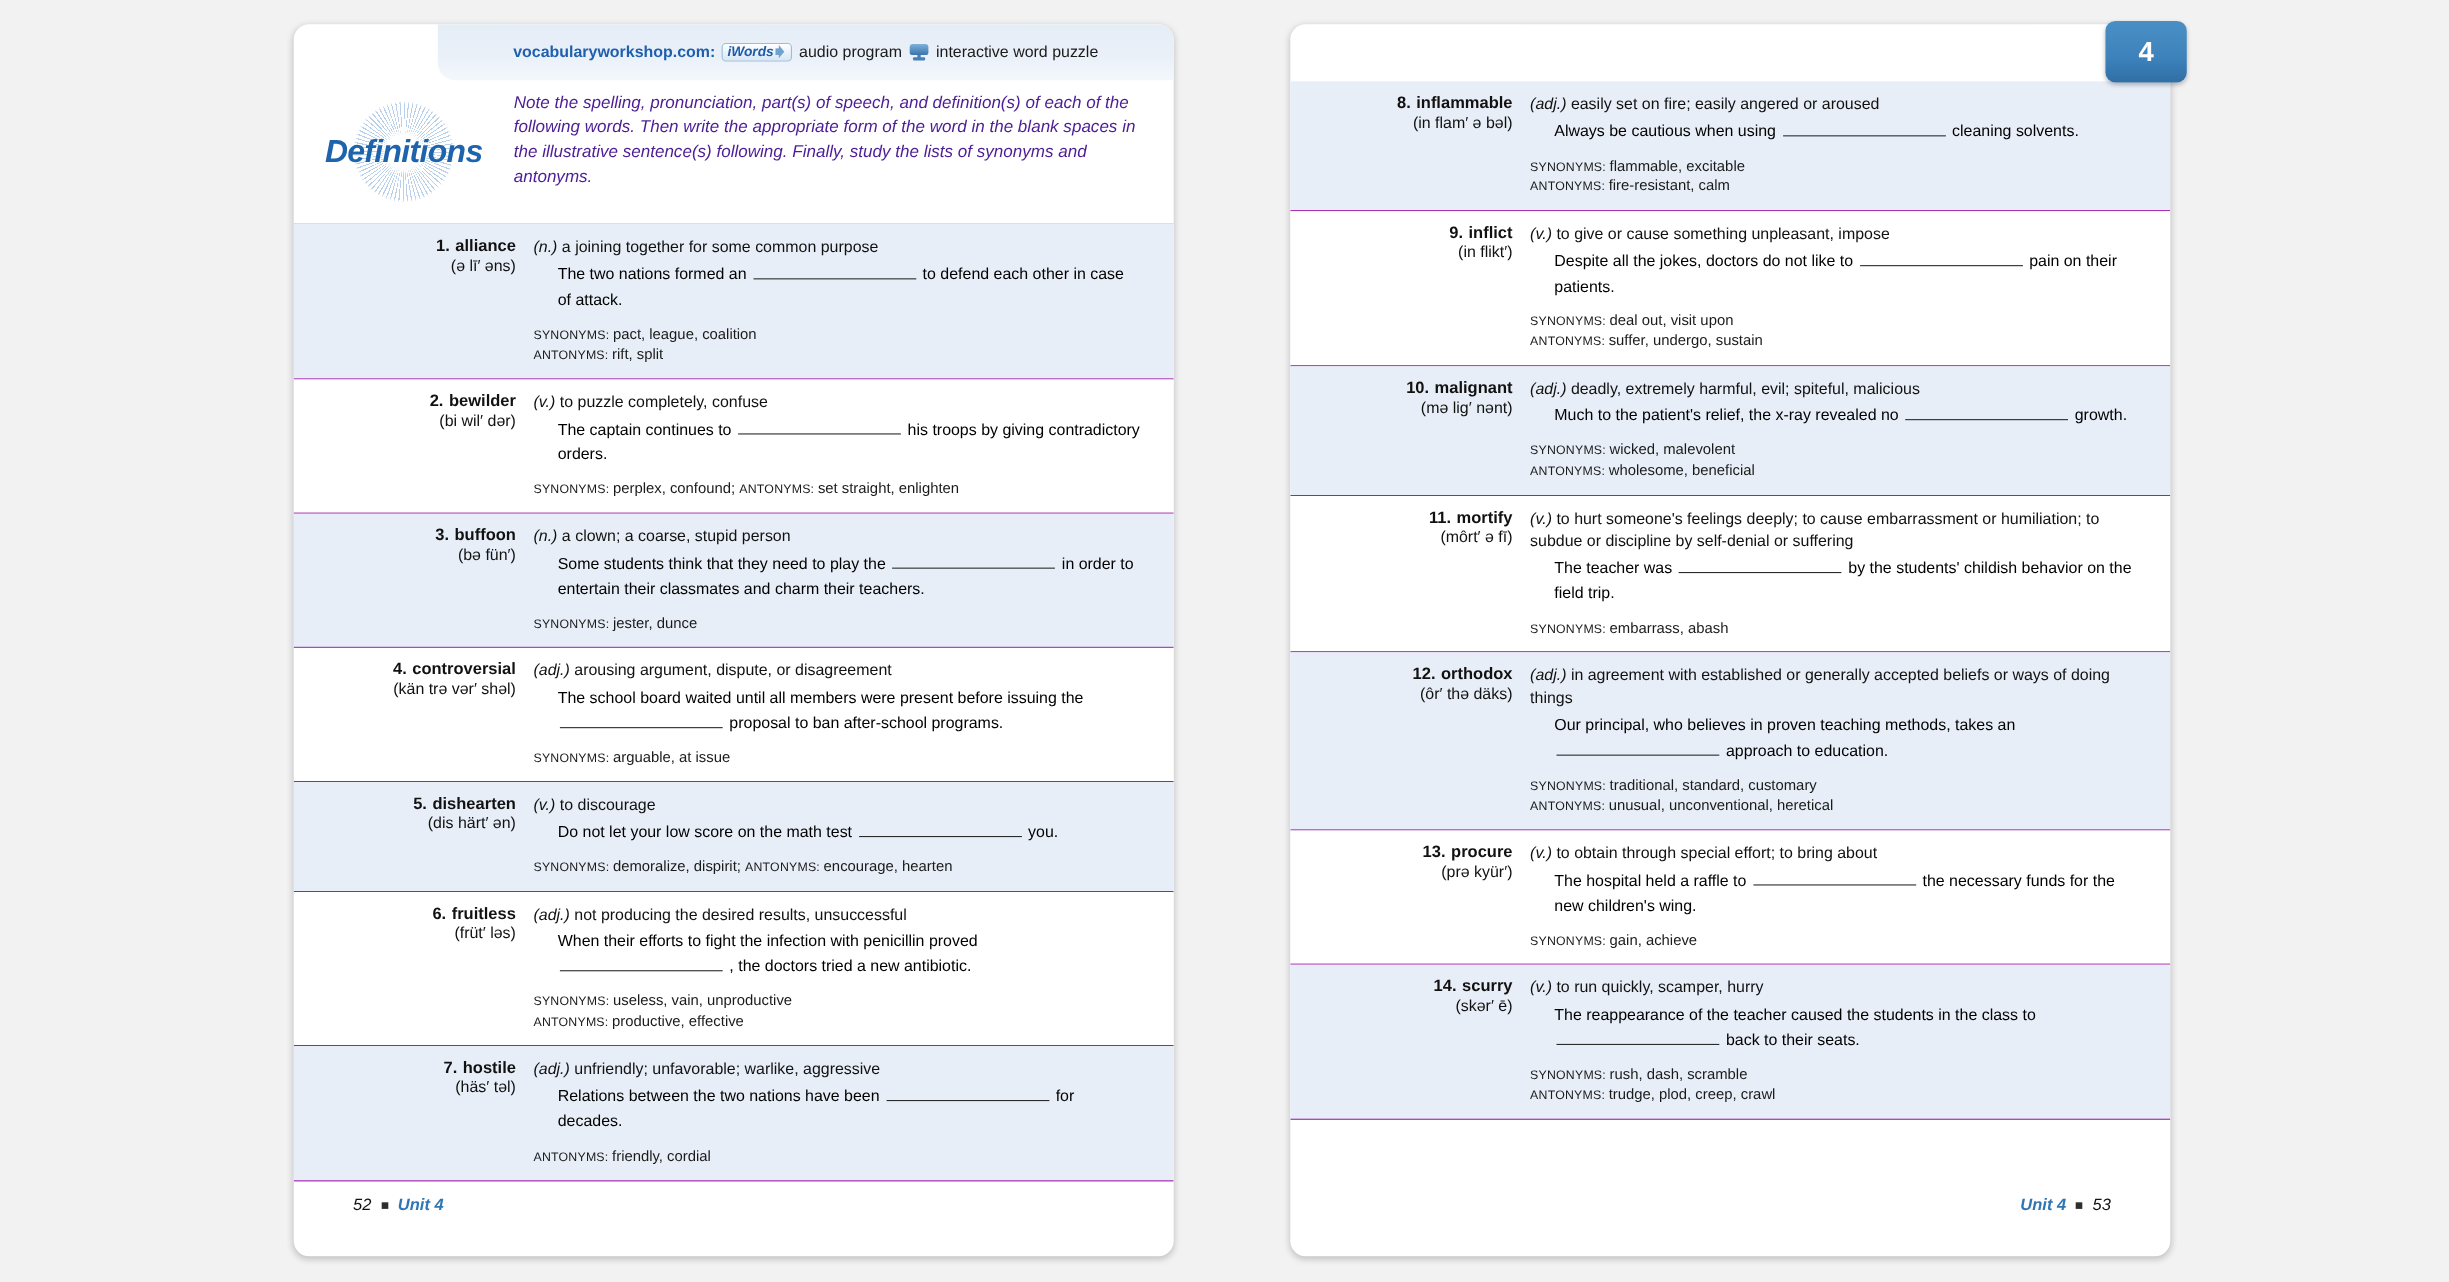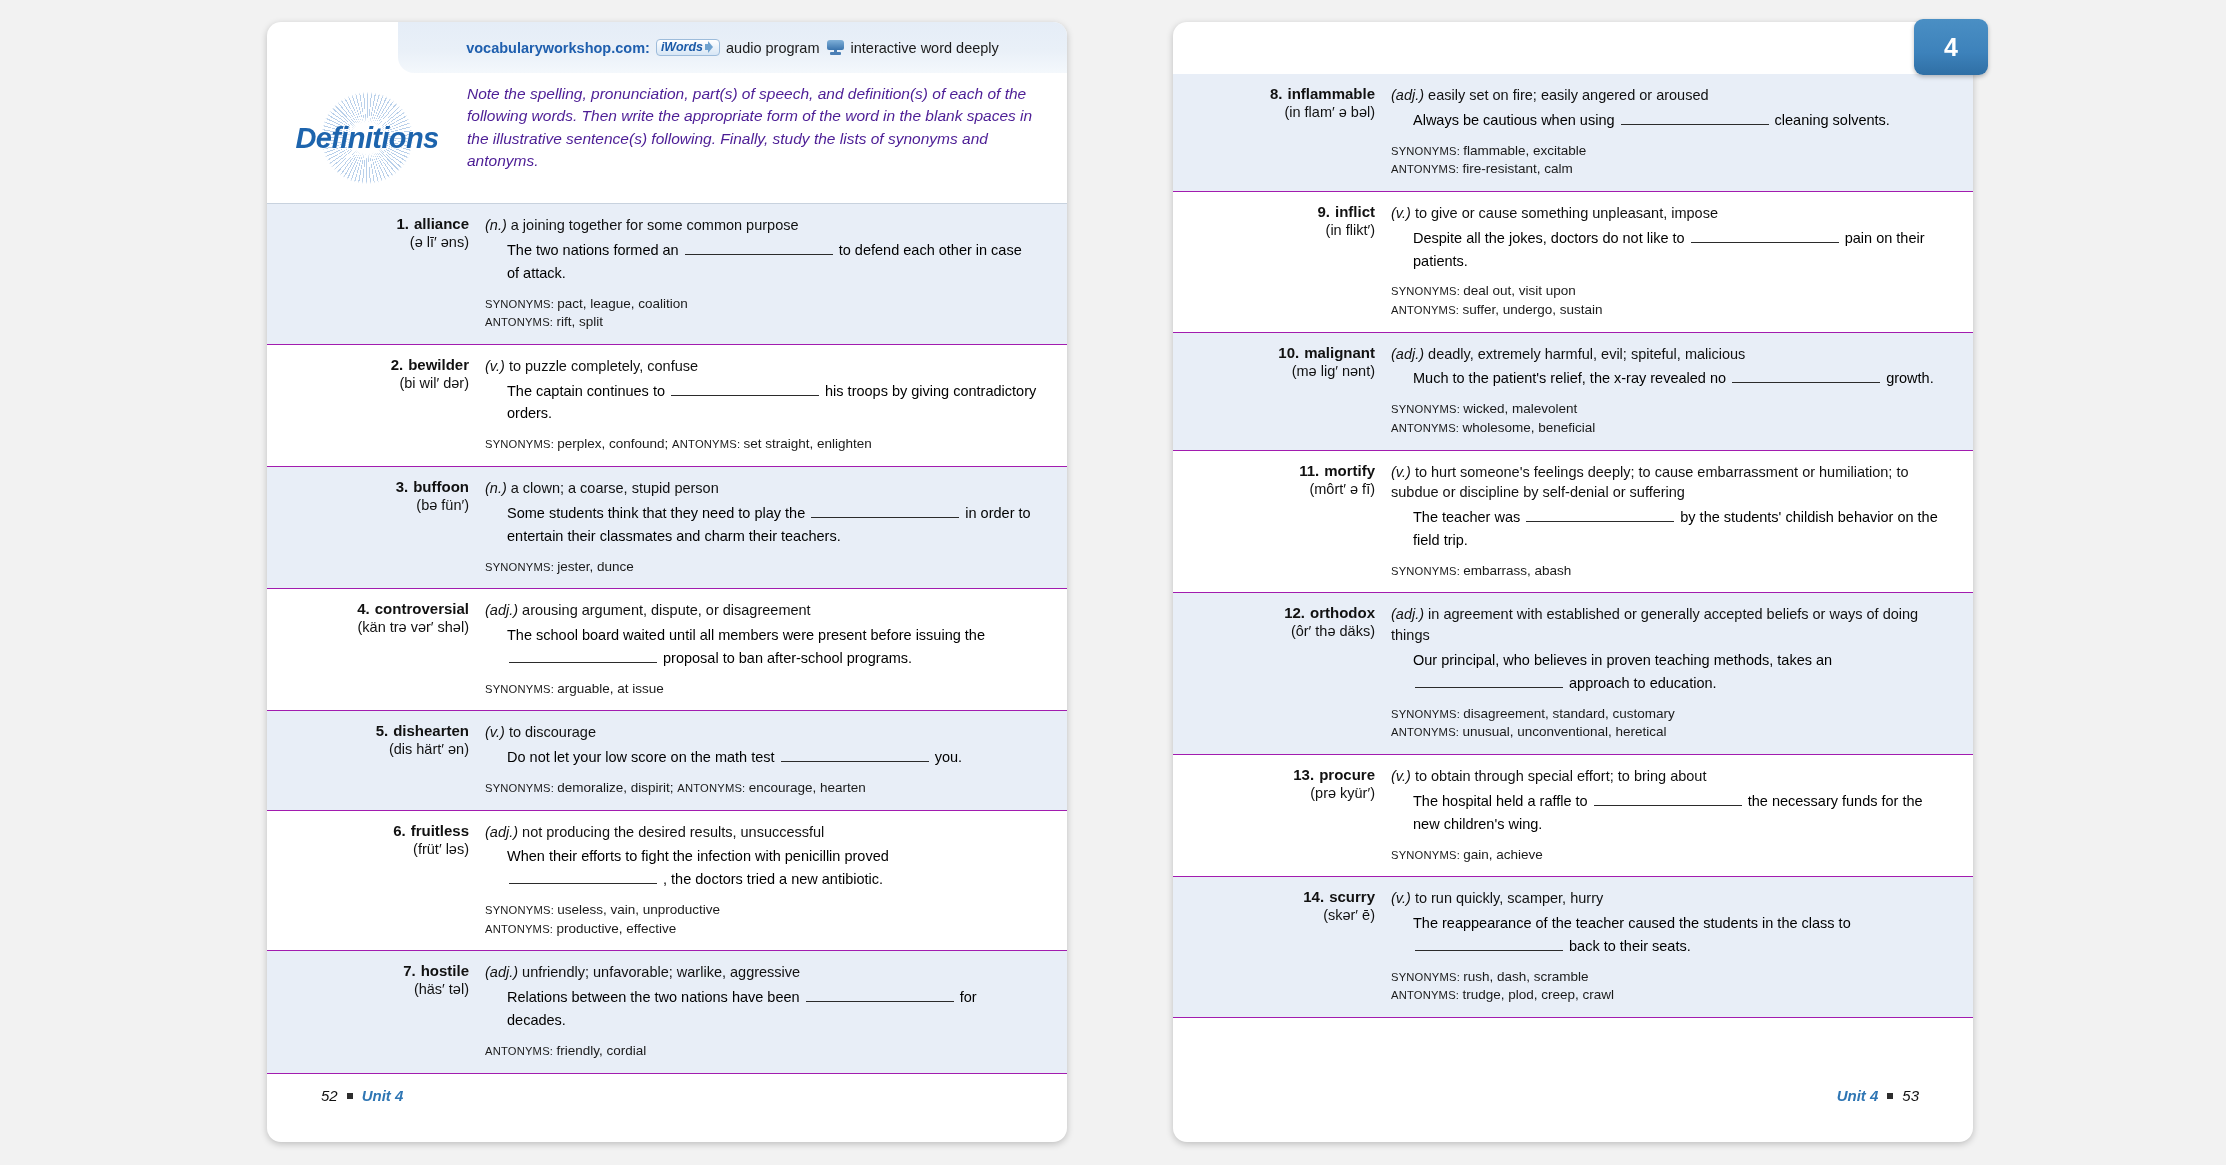--- a/index.html
+++ b/index.html
@@ -320,21 +320,21 @@
         <span class="iwords-badge">
           <span>iWords</span>
           <span class="speaker-glyph"></span>
         </span>
         <span>audio program</span>
         <span class="monitor-glyph">
           <span class="screen"></span>
             <span class="stand"></span>
             <span class="base"></span>
         </span>
-        <span>interactive word deeply</span>
+        <span>interactive word puzzle</span>
       </div>
 
       <div class="masthead">
         <div class="def-logo">
           <div class="sunburst"></div>
           <div class="def-word">Definitions</div>
         </div>
         <div class="masthead-text">Note the spelling, pronunciation, part(s) of speech, and definition(s) of each of the following words. Then write the appropriate form of the word in the blank spaces in the illustrative sentence(s) following. Finally, study the lists of synonyms and antonyms.</div>
       </div>
 
@@ -507,21 +507,21 @@
           </div>
           <div class="entry shaded">
             <div class="entry-head">
               <div class="entry-num-word"><span class="entry-num">12.</span>orthodox</div>
               <div class="entry-pron">(ôr′ thə däks)</div>
             </div>
             <div class="entry-body">
               <div class="entry-def"><span class="pos">(adj.)</span> in agreement with established or generally accepted beliefs or ways of doing things</div>
               <div class="entry-sentence">Our principal, who believes in proven teaching methods, takes an <span class="blank"></span> approach to education.</div>
               <div class="entry-thes">
-                <div><span class="thes-label">SYNONYMS: </span><span>disagreement, standard, customary</span></div>
+                <div><span class="thes-label">SYNONYMS: </span><span>traditional, standard, customary</span></div>
                 <div><span class="thes-label">ANTONYMS: </span><span>unusual, unconventional, heretical</span></div>
               </div>
             </div>
           </div>
           <div class="entry">
             <div class="entry-head">
               <div class="entry-num-word"><span class="entry-num">13.</span>procure</div>
               <div class="entry-pron">(prə kyür′)</div>
             </div>
             <div class="entry-body">

